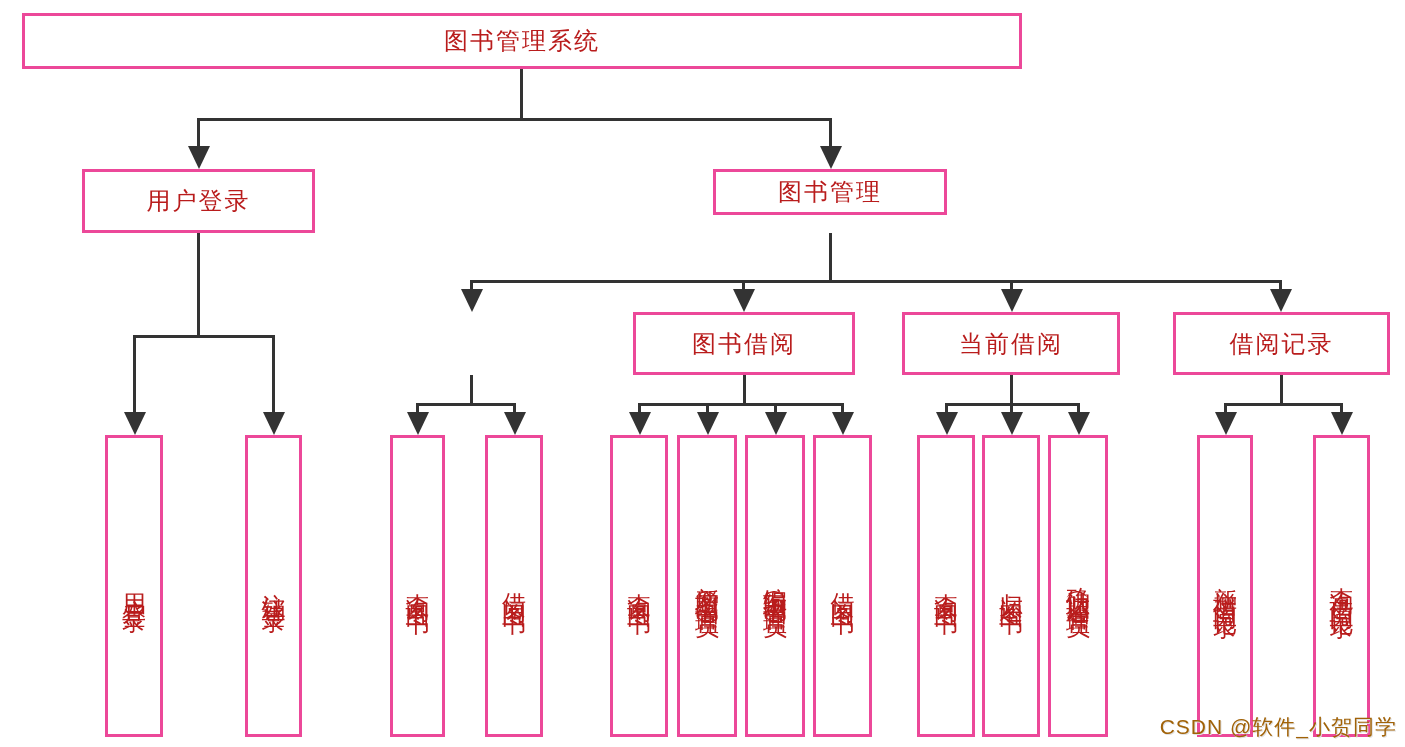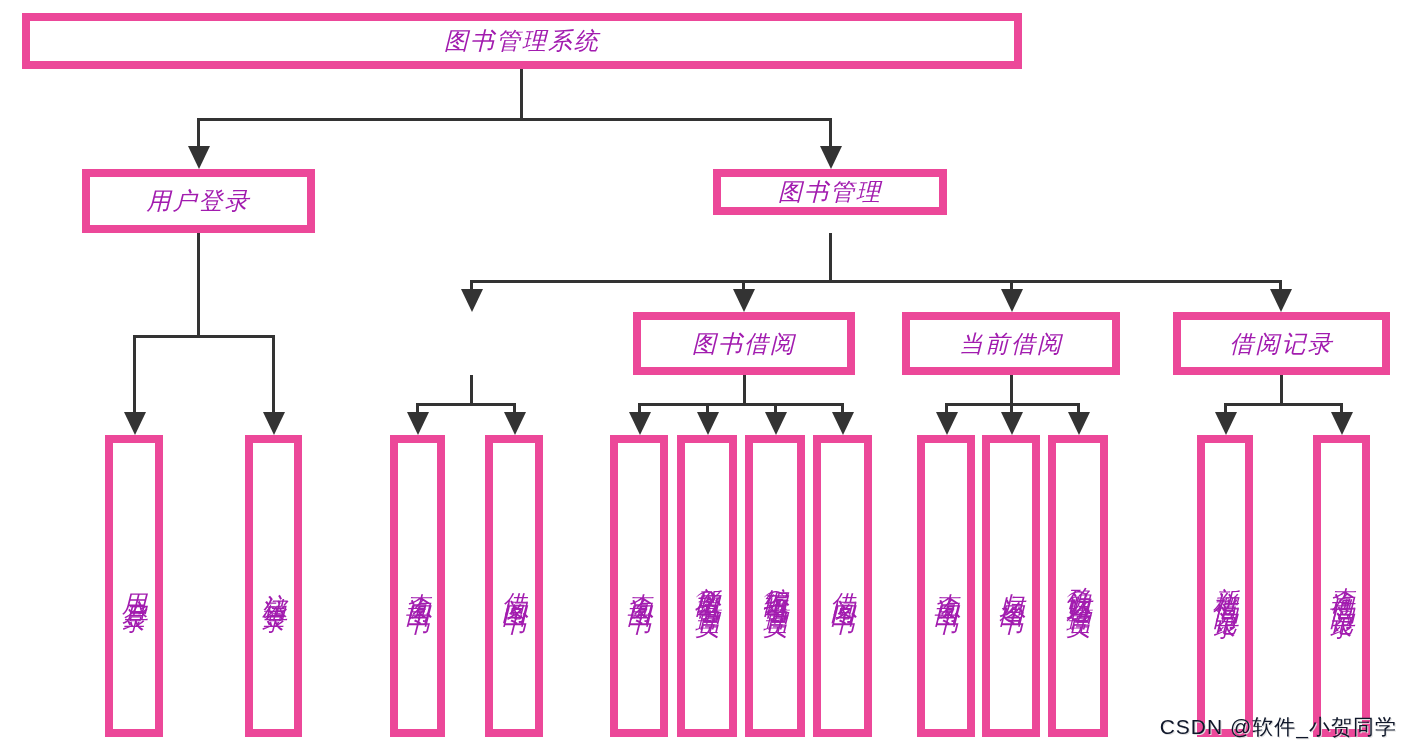--- a/index.html
+++ b/index.html
@@ -1,38 +1,38 @@
 <!DOCTYPE html>
 <html><head>
 <meta charset="utf-8">
 <style>
   html,body{margin:0;padding:0;background:#ffffff;}
   .stage{
     position:relative;width:1405px;height:747px;background:#ffffff;
     font-family:"Liberation Sans","DejaVu Sans",sans-serif;overflow:hidden;
   }
   .node{
-    position:absolute;box-sizing:border-box;border:8px solid #ec4899;background:#ffffff;
-    display:flex;align-items:center;justify-content:center;color:#a21caf;z-index:2;font-style:italic;
+    position:absolute;box-sizing:border-box;border:3px solid #ec4899;background:#ffffff;
+    display:flex;align-items:center;justify-content:center;color:#b91c1c;z-index:2;
   }
   .node .lbl{font-size:24px;letter-spacing:2px;white-space:nowrap;}
   .node.v .lbl{
     writing-mode:vertical-rl;text-orientation:mixed;
     letter-spacing:6px;line-height:1;
   }
   .vl{position:absolute;width:3px;background:#333333;z-index:1;}
   .hl{position:absolute;height:3px;background:#333333;z-index:1;}
   .ar{
     position:absolute;width:0;height:0;z-index:1;
     border-left:11px solid transparent;border-right:11px solid transparent;
     border-top:23px solid #333333;
   }
   .watermark{
     position:absolute;right:8px;bottom:6px;z-index:5;
-    font-size:21px;color:#0f172a;letter-spacing:1px;
+    font-size:21px;color:#a16207;letter-spacing:1px;
     text-shadow:1px 1px 0 #e0e0e0;
     margin-left:16px;
   }
 </style>
 </head>
 <body>
 
 <div class="stage">
 
   <div>

